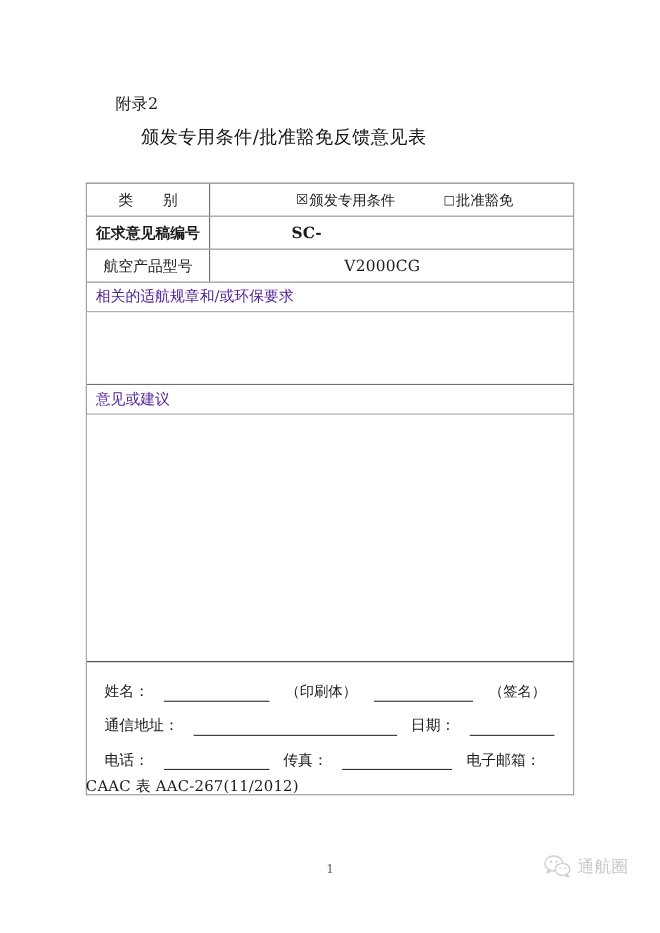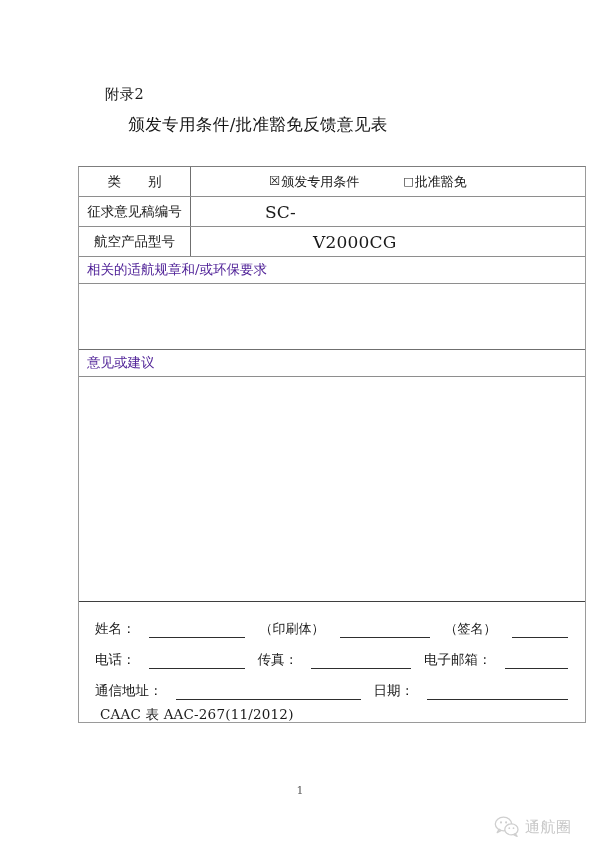--- a/index.html
+++ b/index.html
@@ -48,21 +48,21 @@
     white-space: nowrap;
     padding-left: 20px;
     box-sizing: border-box;
   }
 
   
   .form-table {
     position: absolute;
     left: 78px;
     top: 166px;
-    width: 508px;
+    width: 444px;
     border: 1px solid #9a9a9a;
     border-top: 1px solid #7d7d7d;
     box-sizing: border-box;
     background: #fff;
   }
 
   .trow {
     display: flex;
     border-bottom: 1px solid #8e8e8e;
     box-sizing: border-box;
@@ -86,21 +86,21 @@
     flex: 1 1 auto;
     box-sizing: border-box;
     display: flex;
     align-items: center;
     font-size: 13px;
     padding: 5px 8px;
     color: #1a1a1a;
   }
 
   .row-category   { height: 30px; }
-  .row-draft-no   { height: 30px; }
+  .row-draft-no   { height: 30px; font-weight: bold; }
   .row-model      { height: 30px; gap: 48px; }
 
   .category-options {
     display: flex;
     align-items: center;
     padding-left: 70px;
     font-size: 13px;
     white-space: nowrap;
   }
   .opt {
@@ -115,21 +115,21 @@
     line-height: 1;
     margin-right: 1px;
     position: relative;
     top: 0px;
   }
   .chk-checked { font-size: 12.5px; }
   .chk-empty   { font-size: 11px; }
 
   .mono-val {
     font-family: "DejaVu Serif", "Liberation Serif", serif;
-    font-size: 17px;
+    font-size: 14px;
     letter-spacing: 0.2px;
     padding-left: 66px;
   }
 
   
   .section-head {
     border-bottom: 1px solid #8e8e8e;
     height: 27px;
     display: flex;
     align-items: center;
@@ -184,39 +184,38 @@
 
   
   .form-code {
     position: absolute;
     left: 78px;
     top: 706px;
     font-size: 13.5px;
     letter-spacing: 0.2px;
     color: #1a1a1a;
     white-space: nowrap;
-    padding-left: 22px;
   }
 
   
   .page-number {
     position: absolute;
     left: 0;
     top: 784px;
     width: 600px;
     text-align: center;
     font-size: 11px;
     color: #5a5a5a;
   }
 
   
   .watermark {
     position: absolute;
     left: 494px;
-    top: 815px;
+    top: 776px;
     display: flex;
     align-items: center;
     opacity: 1;
   }
   .wm-icon {
     width: 26px;
     height: 24px;
     position: relative;
     margin-right: 5px;
     flex: 0 0 auto;
@@ -281,32 +280,32 @@
       <div class="sig-line">
         <span class="sig-label">姓名：</span>
         <span class="rule r-w96"></span>
         <span class="inline-note">（印刷体）</span>
         <span class="rule r-w90"></span>
         <span class="inline-note">（签名）</span>
         <span class="rule rule-grow"></span>
       </div>
 
       <div class="sig-line">
+        <span class="sig-label">通信地址：</span>
+        <span class="rule r-w185"></span>
+        <span class="sig-label">日期：</span>
+        <span class="rule rule-grow"></span>
+      </div>
+
+      <div class="sig-line">
         <span class="sig-label">电话：</span>
         <span class="rule r-w96"></span>
         <span class="sig-label">传真：</span>
         <span class="rule r-w100"></span>
         <span class="sig-label">电子邮箱：</span>
-        <span class="rule rule-grow"></span>
-      </div>
-
-      <div class="sig-line">
-        <span class="sig-label">通信地址：</span>
-        <span class="rule r-w185"></span>
-        <span class="sig-label">日期：</span>
         <span class="rule rule-grow"></span>
       </div>
 
     </div>
   </div>
 
   <div class="form-code">CAAC 表 AAC-267(11/2012)</div>
 
   <div class="page-number">1</div>
 

